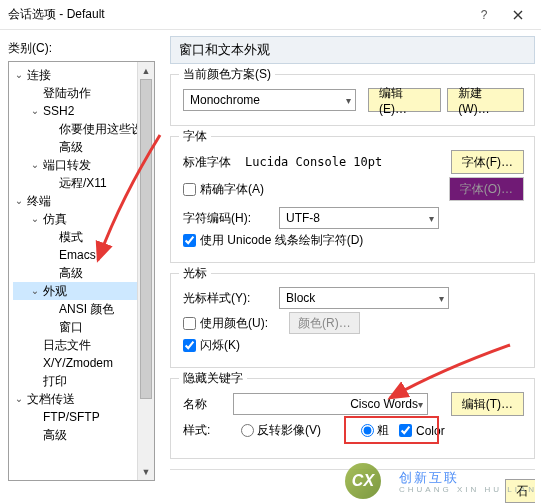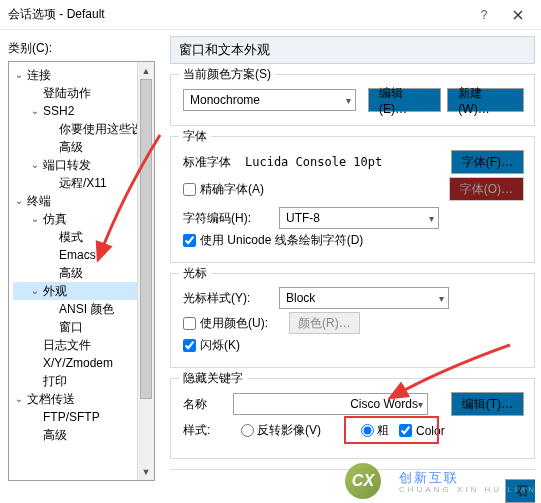--- a/index.html
+++ b/index.html
@@ -88,25 +88,25 @@
     position:absolute; top:-9px; left:8px; background:#fff; padding:0 4px; font-size:12px;
   }
   .row { display:flex; align-items:center; margin:3px 0; gap:6px;}
   .lbl { display:inline-block; }
   .combo {
     display:flex; align-items:center; justify-content:space-between;
     border:1px solid #a0a0a0; background:#fff; height:22px; padding:0 4px 0 6px;
   }
   .combo .chev { font-size:10px; color:#555; }
   .btn {
-    border:1px solid #a0a0a0; background:#0369a1; height:24px;
+    border:1px solid #a0a0a0; background:#fef9c3; height:24px;
     padding:0 10px; display:inline-flex; align-items:center; justify-content:center;
     min-width:72px;
   }
-  .btn.disabled { color:#9b9b9b; border-color:#c8c8c8; background:#7f1d1d;}
+  .btn.disabled { color:#9b9b9b; border-color:#c8c8c8; background:#701a75;}
   .colorbtn {
     border:1px solid #c8c8c8; background:#eee; height:22px; padding:0 8px;
     display:inline-flex; align-items:center; color:#888;
   }
   input[type=checkbox]{ width:13px;height:13px;margin:0 4px 0 0;vertical-align:middle;}
   input[type=radio]{ width:13px;height:13px;margin:0 3px 0 8px;vertical-align:middle;}
 
   .font-preview {
     font-family: "Lucida Console", monospace;
     font-size: 12px;

